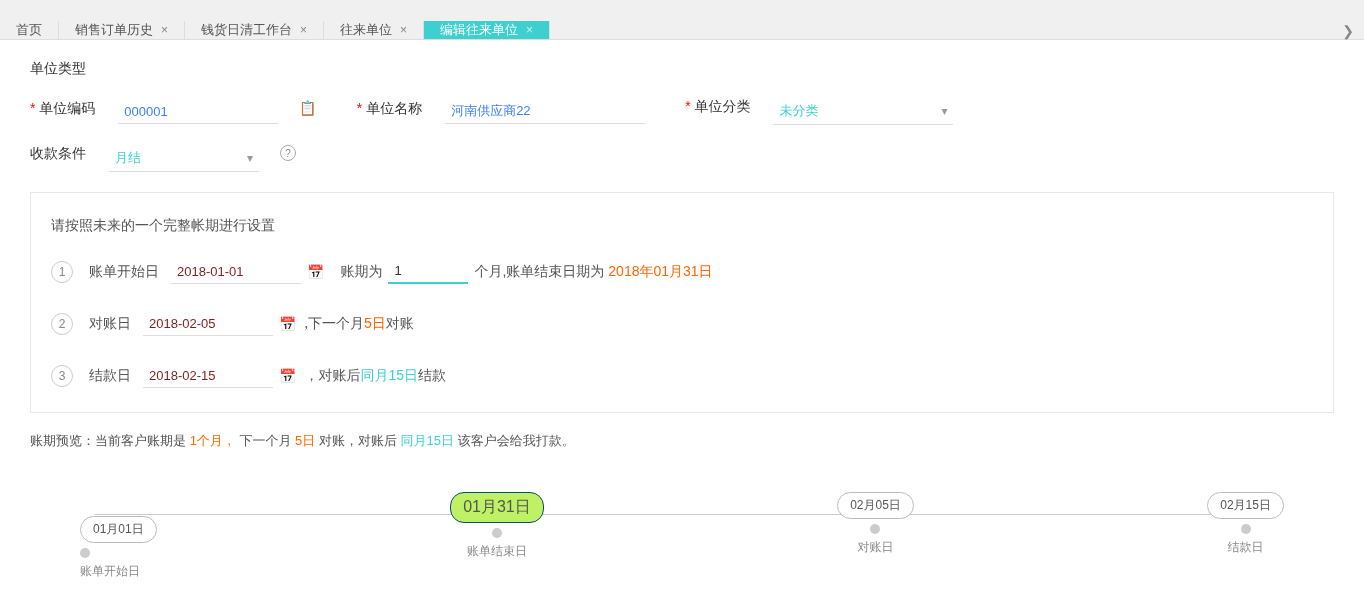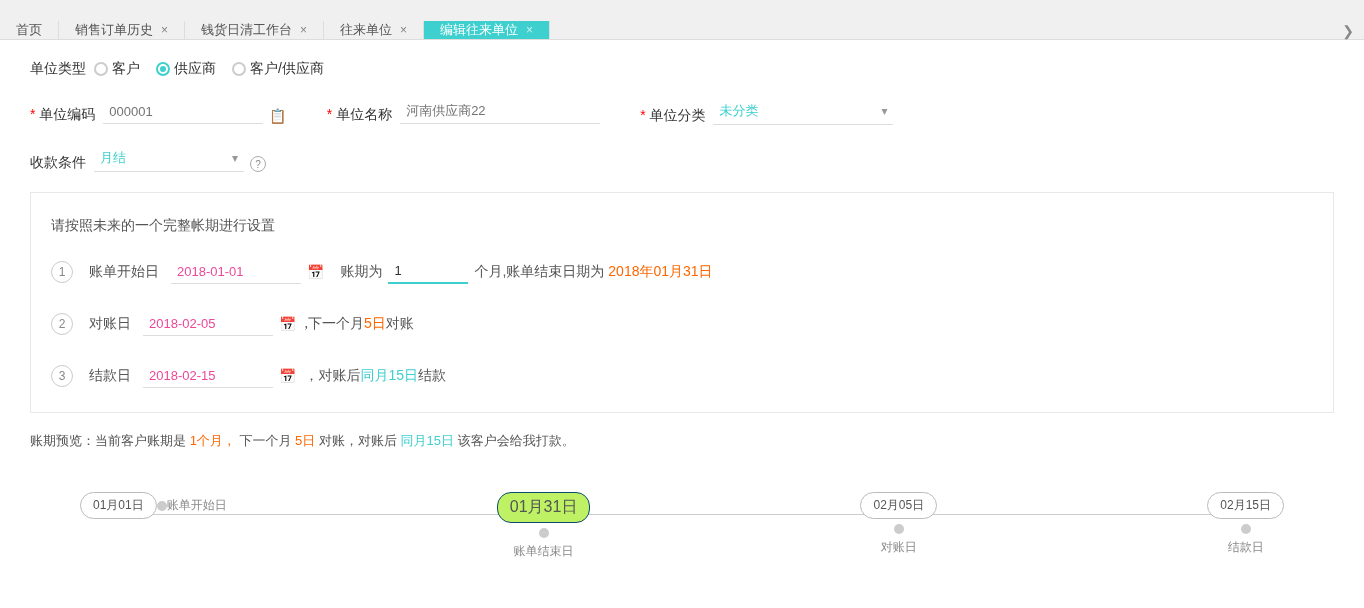--- a/index.html
+++ b/index.html
@@ -33,21 +33,21 @@
     
     .main-content {
       background: #fff; padding: 20px 30px; min-height: calc(100vh - 40px);
     }
 
     
     .form-row {
       display: flex; align-items: center; margin-bottom: 20px; flex-wrap: wrap;
     }
     .form-field {
-      display: flex; align-items: flex-end; margin-right: 40px;
+      display: flex; align-items: flex-start; margin-right: 40px; gap: 15px;
     }
     .form-label {
       color: #333; margin-right: 8px; white-space: nowrap;
     }
     .required::before {
       content: '* '; color: #f00;
     }
 
     
     .radio-group { display: flex; align-items: center; gap: 16px; }
@@ -57,21 +57,21 @@
       border: 2px solid #ccc; display: flex; align-items: center; justify-content: center;
     }
     .radio-circle.checked { border-color: #3ecfcf; }
     .radio-circle.checked::after {
       content: ''; width: 6px; height: 6px; border-radius: 50%; background: #3ecfcf;
     }
 
     
     .text-input {
       border: none; border-bottom: 1px solid #ddd;
-      padding: 4px 6px; font-size: 13px; color: #737373; outline: none;
+      padding: 4px 6px; font-size: 13px; color: #3b82f6; outline: none;
       width: 160px; background: transparent;
     }
 
     .select-wrap {
       display: flex; align-items: center;
       border-bottom: 1px solid #ddd; padding: 4px 6px;
       cursor: pointer; min-width: 120px;
     }
     .select-label { color: #3ecfcf; font-size: 13px; flex: 1; }
     .dropdown-icon { color: #999; font-size: 12px; margin-left: 4px; }
@@ -97,21 +97,21 @@
       display: flex; align-items: center; margin-bottom: 28px;
     }
     .step-num {
       width: 22px; height: 22px; border-radius: 50%;
       border: 1px solid #ccc; display: flex; align-items: center; justify-content: center;
       font-size: 12px; color: #888; margin-right: 16px; flex-shrink: 0;
     }
     .step-label { color: #555; margin-right: 12px; white-space: nowrap; }
     .date-input {
       border: none; border-bottom: 1px solid #ddd;
-      padding: 4px 6px; font-size: 13px; color: #ec4899; outline: none;
+      padding: 4px 6px; font-size: 13px; color: #7f1d1d; outline: none;
       width: 130px; background: transparent;
     }
     .period-input {
       border: none; border-bottom: 2px solid #3ecfcf;
       padding: 4px 6px; font-size: 13px; color: #333; outline: none;
       width: 80px; background: transparent;
     }
     .highlight-orange { color: #f60; }
     .highlight-teal { color: #3ecfcf; }
     .muted-text { color: #555; }
@@ -150,34 +150,20 @@
     <span class="close-btn">×</span>
   </div>
   <div class="tab-more">❯</div>
 </div>
 
 <div class="main-content">
 
   <div class="form-row">
     <div class="form-field">
       <span class="form-label">单位类型</span>
-      <div class="radio-group">
-        <label class="radio-item">
-          <div class="radio-circle"></div>
-          <span>客户</span>
-        </label>
-        <label class="radio-item">
-          <div class="radio-circle checked"></div>
-          <span>供应商</span>
-        </label>
-        <label class="radio-item">
-          <div class="radio-circle"></div>
-          <span>客户/供应商</span>
-        </label>
-      </div>
     </div>
   </div>
 
   <div class="form-row">
     <div class="form-field">
       <span class="form-label required">单位编码</span>
       <input class="text-input" type="text" value="000001" style="">
       <span class="calendar-icon">📋</span>
     </div>
     <div class="form-field" style="margin-right:40px;">
@@ -248,21 +234,21 @@
     <span class="highlight-teal">同月15日</span>
     <span>该客户会给我打款。</span>
   </div>
 
   <div class="timeline-wrap">
     <div style="position:relative; padding: 0 30px;">
 
       <div style="position:absolute; top:22px; left:44px; right:44px; height:1px; background:#ccc;"></div>
       <div style="display:flex; justify-content:space-between; align-items:flex-start; position:relative; z-index:1;">
 
-        <div style="display:flex; flex-direction:row; align-items:center;">
+        <div style="display:flex; flex-direction:column; margin-top:24px;">
           <div style="background:#fff; border:1px solid #bbb; border-radius:14px; padding:4px 12px; font-size:12px; color:#555; white-space:nowrap;">01月01日</div>
           <div style="width:10px; height:10px; border-radius:50%; background:#ccc; margin:5px 0;"></div>
           <div style="font-size:12px; color:#888;">账单开始日</div>
         </div>
 
         <div style="display:flex; flex-direction:column; align-items:center;">
           <div style="background:#bef264; border:1px solid #0c4a6e; border-radius:14px; padding:4px 12px; font-size:16px; color:#555; white-space:nowrap;">01月31日</div>
           <div style="width:10px; height:10px; border-radius:50%; background:#ccc; margin:5px 0;"></div>
           <div style="font-size:12px; color:#888;">账单结束日</div>
         </div>

